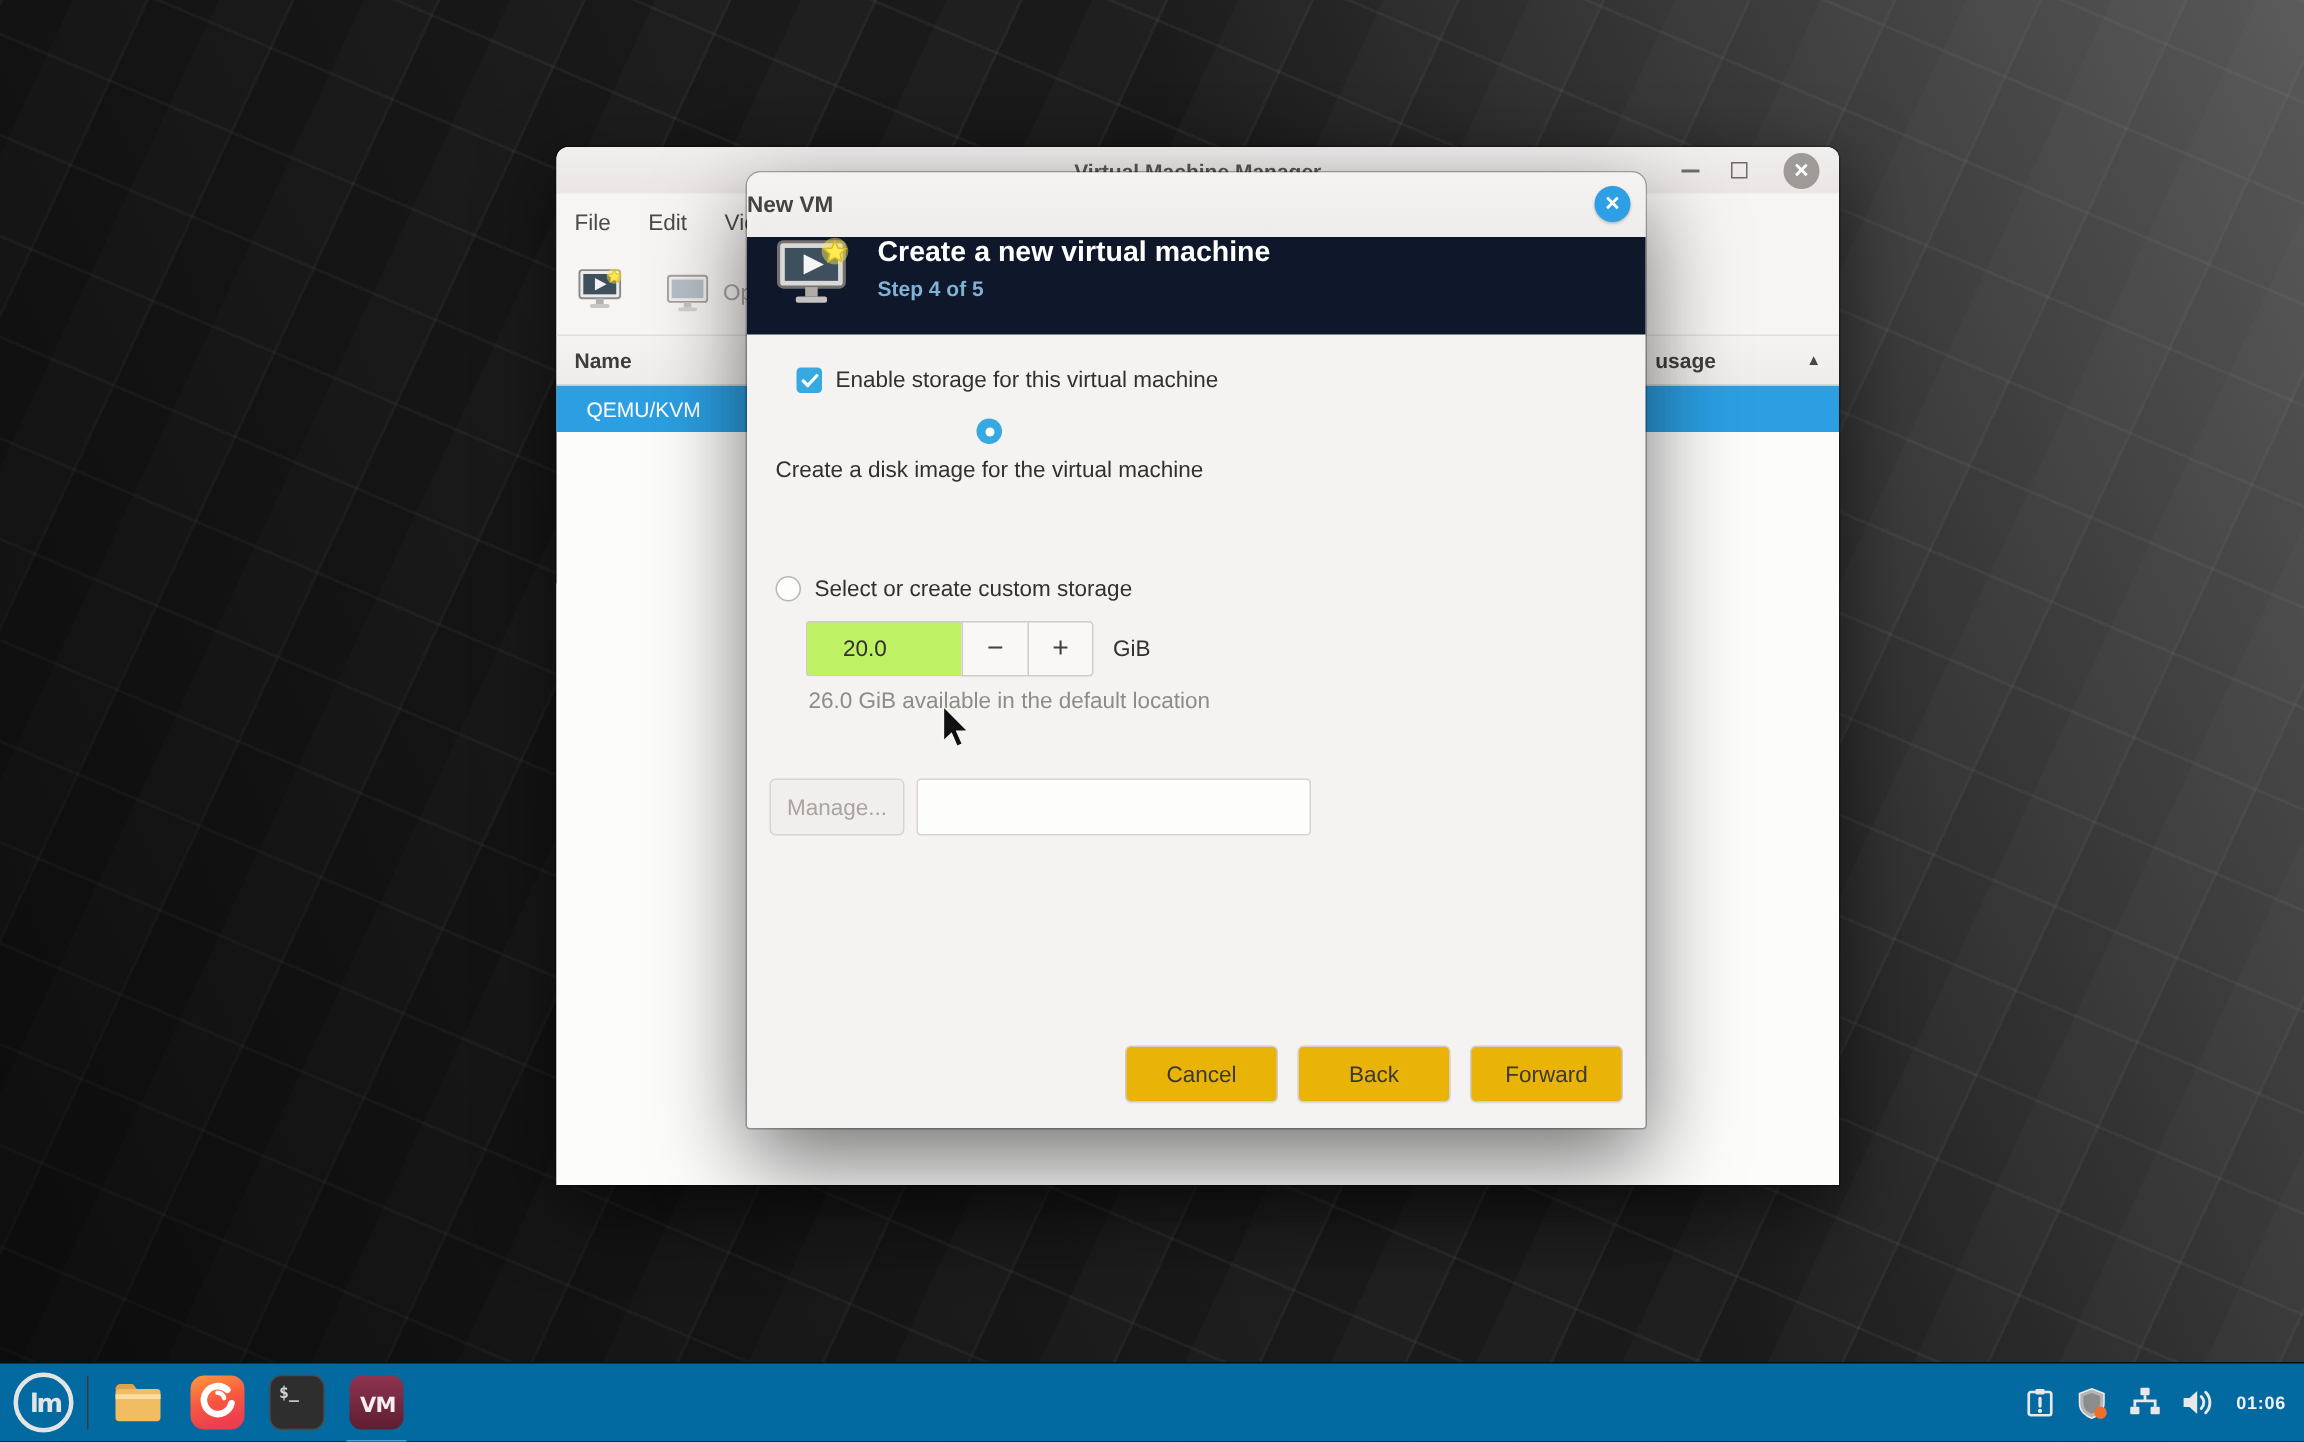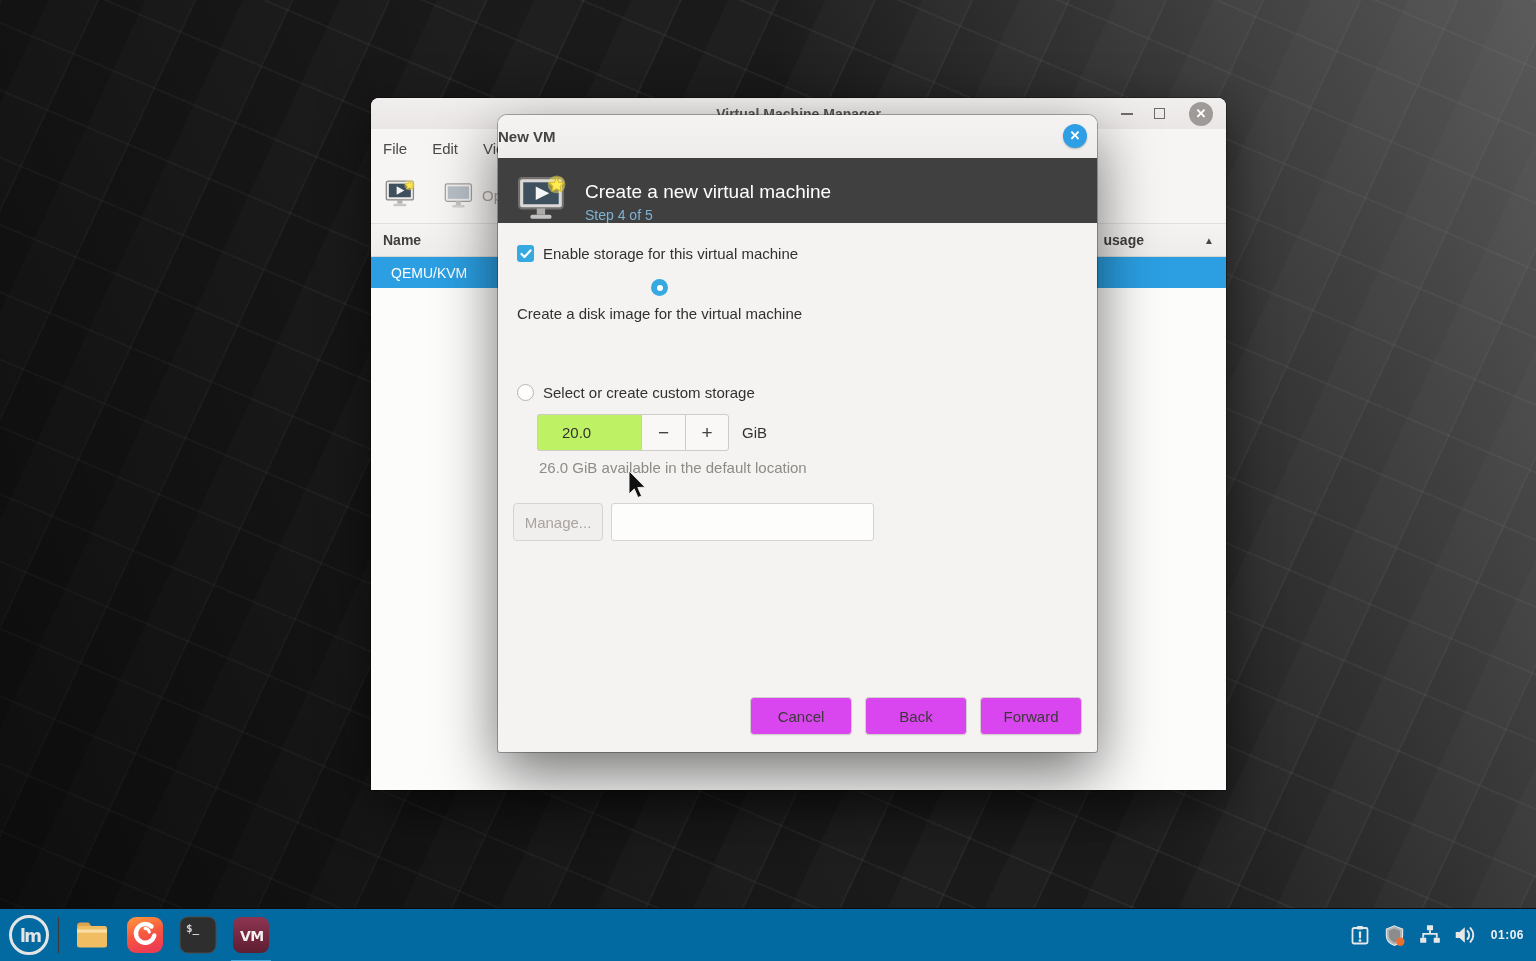--- a/index.html
+++ b/index.html
@@ -77,21 +77,21 @@
     height:43px; background:linear-gradient(#f5f3f2,#efedec); border-radius:9px 9px 0 0;
     display:flex; align-items:center; justify-content:flex-start; position:relative;
   }
   .dlg-title { font-size:15px; font-weight:bold; color:#454341; }
   .dlg-close {
     position:absolute; right:10px; top:9px; width:24px; height:24px; border-radius:50%;
     background:#2f9fe5; color:#fff; text-align:center; line-height:24px; font-size:13px; font-weight:bold;
     box-shadow:0 1px 2px rgba(0,0,0,.25);
   }
   .dlg-header {
-    height:65px; background:#404040; display:flex; align-items:flex-end; padding-left:17px; gap:16px;
+    height:65px; background:#0f172a; display:flex; align-items:flex-start; padding-left:17px; gap:16px;font-weight:bold;
   }
   .hdr-text .hdr-title { font-size:19px; color:#ffffff; }
   .hdr-text .hdr-step  { font-size:14px; color:#7fb2d4; margin-top:4px; }
   .dlg-body { position:relative; height:529px; }
 
   .ctl-row { position:absolute; display:flex; align-items:center; gap:9px; }
   .ctl-row .lab { font-size:15px; color:#33312f; }
 
   .checkbox {
     width:17px; height:17px; border-radius:3px; background:#35a9e0;
@@ -111,39 +111,39 @@
   .spin-btn {
     width:44px; height:37px; background:#f9f8f7; border:1px solid #cfcbc8;
     font-size:19px; color:#44423f; line-height:1; cursor:default;
   }
   .spin-btn.minus { border-right:none; }
   .spin-btn.plus  { border-radius:0 3px 3px 0; }
   .unit { font-size:15px; color:#33312f; margin-left:13px; }
 
   .note { position:absolute; left:41px; top:236px; font-size:15px; color:#8f8b87; }
 
-  .manage-row { position:absolute; left:15px; top:280px; display:flex; gap:8px; }
+  .manage-row { position:absolute; left:15px; top:296px; display:flex; gap:8px; }
   .manage-btn {
     width:90px; height:38px; background:#f1efee; border:1px solid #d7d3d0; border-radius:4px;
     font-size:15px; color:#a9a4a0; font-family:"Liberation Sans", sans-serif;
   }
   .custom-path {
     width:263px; height:38px; background:#fdfdfc; border:1px solid #d7d3d0; border-radius:3px;
     font-size:15px; color:#33312f; padding-left:10px; outline:none;
   }
 
   .watermark {
     position:absolute; left:0; right:0; top:345px; text-align:center;
     font-family:"DejaVu Sans Mono", monospace; font-weight:bold;
     font-size:15px; color:#1d7fbf; letter-spacing:.5px;
   }
 
   .dlg-actions { position:absolute; right:15px; top:474px; display:flex; gap:13px; }
   .dlg-actions button {
-    width:102px; height:38px; background:#d946ef; border:1px solid #d2cecb; border-radius:4px;
+    width:102px; height:38px; background:#eab308; border:1px solid #d2cecb; border-radius:4px;
     font-size:15px; color:#3b3937; font-family:"Liberation Sans", sans-serif;
     box-shadow:0 1px 1px rgba(0,0,0,.04);
   }
 
   
   .cursor { position:absolute; left:626px; top:470px; z-index:50; }
 
   
   .taskbar {
     position:absolute; left:0; right:0; bottom:0; height:53px; background:#0369a1;
@@ -240,21 +240,21 @@
         <polygon points="38,2.5 40,7 45,7.6 41.4,10.9 42.4,15.6 38,13.2 33.6,15.6 34.6,10.9 31,7.6 36,7" fill="#ffec4f" stroke="#d8b92e" stroke-width="1"></polygon>
       </svg>
       <div class="hdr-text">
         <div class="hdr-title">Create a new virtual machine</div>
         <div class="hdr-step">Step 4 of 5</div>
       </div>
     </div>
 
     <div class="dlg-body">
 
-      <label class="ctl-row" style="left:19px; top:22px;">
+      <label class="ctl-row" style="left:33px; top:22px;">
         <span class="checkbox">
           <svg width="12" height="10" viewBox="0 0 12 10">
             <polyline points="1.5,5 4.5,8 10.5,1.5" fill="none" stroke="#fff" stroke-width="2.2" stroke-linecap="round" stroke-linejoin="round"></polyline>
           </svg>
         </span>
         <span class="lab">Enable storage for this virtual machine</span>
       </label>
 
       <label class="ctl-row" style="left:19px; top:56px;flex-direction:column;">
         <span class="radio on"></span>

